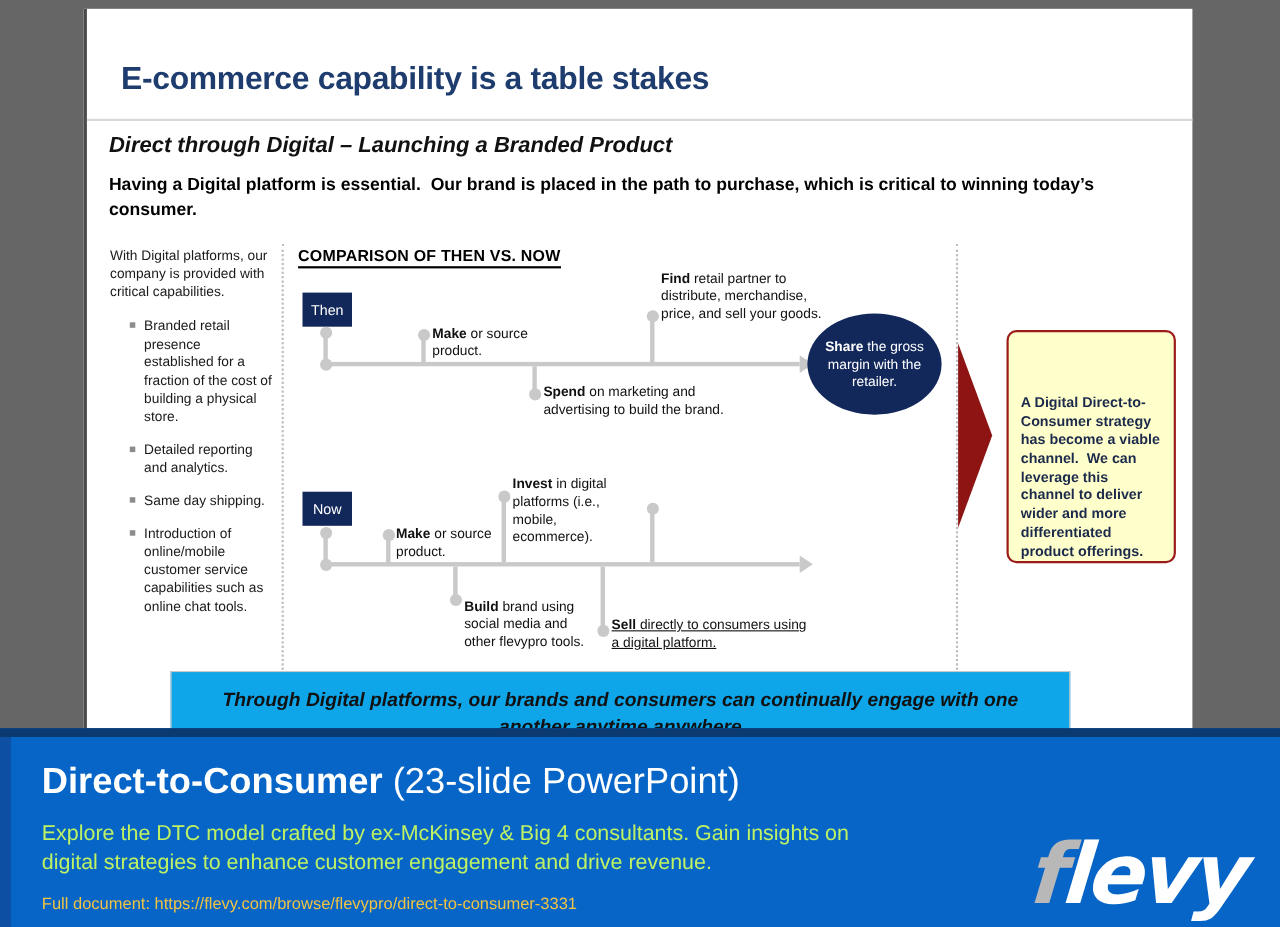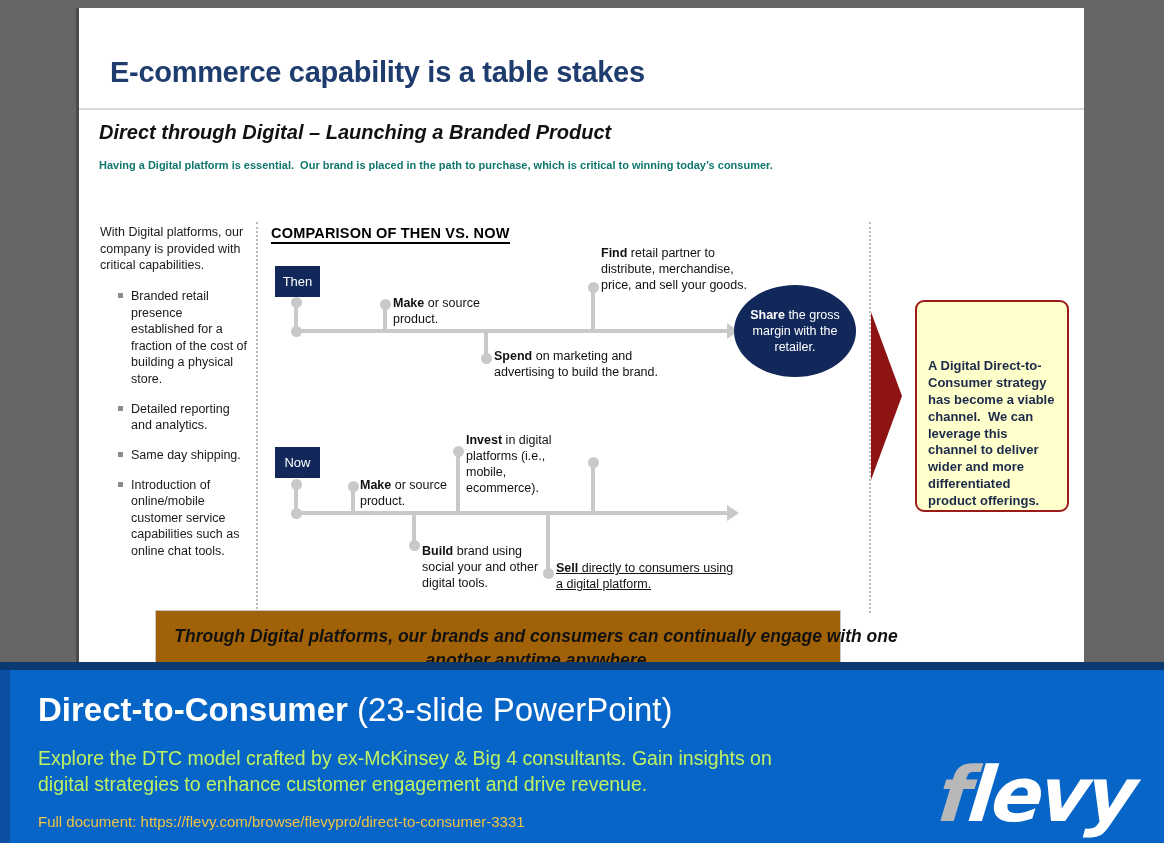--- a/index.html
+++ b/index.html
@@ -6,22 +6,22 @@
   .stage{position:relative;width:1164px;height:843px;overflow:hidden;background:#666666;
          font-family:"Liberation Sans",sans-serif;}
   
   .slide{position:absolute;left:76px;top:8px;width:1008px;height:835px;background:#ffffff;
          border-left:3px solid #4b4b4b;box-sizing:border-box;}
   .slide-title{position:absolute;left:31px;top:48px;margin:0;font-size:29px;font-weight:bold;
          color:#1e3c6e;letter-spacing:-0.3px;}
   .title-divider{position:absolute;left:0;top:100px;width:100%;height:2px;background:#d8d8d8;}
   .slide-subtitle{position:absolute;left:20px;top:113px;margin:0;font-size:20px;font-weight:bold;
          font-style:italic;color:#111;}
-  .lead{position:absolute;left:20px;top:150px;width:930px;margin:0;font-size:11px;font-weight:bold;
-         color:#0f766e;line-height:1.4;white-space:pre-wrap;}
+  .lead{position:absolute;left:20px;top:150px;width:930px;margin:0;font-size:16px;font-weight:bold;
+         color:#000000;line-height:1.4;white-space:pre-wrap;}
   
   .sidebar{position:absolute;left:21px;top:216px;width:148px;font-size:12.5px;color:#1a1a1a;line-height:1.33;}
   .sidebar p{margin:0 0 14px 0;}
   .bullet-item{display:flex;margin:0 0 13px 18px;}
   .bullet{flex:0 0 auto;width:5px;height:5px;background:#8c8c8c;margin:5px 8px 0 0;overflow:hidden;
           color:transparent;font-size:1px;}
   
   .dotline{position:absolute;top:214px;height:391px;width:0;border-left:2px dotted #bdbdbd;}
   .comp-heading{position:absolute;left:192px;top:217px;margin:0;font-size:14.5px;font-weight:bold;color:#000;
           border-bottom:2px solid #000;padding-bottom:1px;letter-spacing:0.2px;}
@@ -37,22 +37,22 @@
   .dlabel b{font-weight:bold;}
   .ellipse{position:absolute;width:122px;height:92px;border-radius:50%;background:#12275a;color:#fff;
        display:flex;align-items:center;justify-content:center;text-align:center;font-size:12.5px;line-height:1.3;}
   .ellipse .etext{width:100px;}
   .red-arrow{position:absolute;left:792px;top:304px;width:0;height:0;
        border-top:84px solid transparent;border-bottom:84px solid transparent;border-left:31px solid #8e1414;}
   .takeaway{position:absolute;left:836px;top:292px;width:154px;height:212px;box-sizing:border-box;
        background:#ffffcc;border:2px solid #9b1b1b;border-radius:9px;display:flex;align-items:flex-end;}
   .takeaway p{margin:0;padding:0 11px;font-size:13px;font-weight:bold;color:#1b2a4a;line-height:1.3;
        white-space:pre-wrap;}
-  .bottom-box{position:absolute;left:76px;top:602px;width:686px;height:76px;box-sizing:border-box;
-       background:#a16207;border:1px solid #c8c8c8;}
+  .bottom-box{position:absolute;left:76px;top:602px;width:818px;height:76px;box-sizing:border-box;
+       background:#0ea5e9;border:1px solid #c8c8c8;}
   .bottom-box p{margin:14px auto 0 auto;width:760px;text-align:center;font-size:17.5px;font-weight:bold;
        font-style:italic;color:#111;line-height:1.35;}
   
   .banner{position:absolute;left:0;bottom:0;width:1164px;height:181px;box-sizing:border-box;
        background:#0665c6;border-top:8px solid #0a3a70;z-index:10;}
   .banner-stripe{position:absolute;left:0;top:0;width:10px;height:100%;background:#0d4fa2;}
   .banner-title{position:absolute;left:38px;top:21px;color:#fff;font-size:33px;white-space:nowrap;}
   .bt-bold{font-weight:bold;}
   .bt-light{font-weight:300;}
   .banner-desc{position:absolute;left:38px;top:76px;width:770px;margin:0;color:#bef264;font-size:19.5px;
@@ -130,21 +130,21 @@
     <div class="tl-line" style="left:213px;top:503px;width:435px;"></div>
     <div class="tl-arrow" style="left:648px;top:497px;"></div>
     <div class="tl-dot" style="left:212px;top:500px;"></div>
 
     <div class="tl-stem" style="left:272px;top:478px;height:27px;"></div>
     <div class="tl-dot" style="left:269px;top:473px;"></div>
     <div class="dlabel" style="left:281px;top:469px;width:102px;"><b>Make</b><span> or source product.</span></div>
 
     <div class="tl-stem" style="left:333px;top:507px;height:30px;"></div>
     <div class="tl-dot" style="left:330px;top:532px;"></div>
-    <div class="dlabel" style="left:343px;top:535px;width:124px;"><b>Build</b><span> brand using social your and other digital tools.</span></div>
+    <div class="dlabel" style="left:343px;top:535px;width:124px;"><b>Build</b><span> brand using social media and other flevypro tools.</span></div>
 
     <div class="tl-stem" style="left:377px;top:443px;height:60px;"></div>
     <div class="tl-dot" style="left:374px;top:438px;"></div>
     <div class="dlabel" style="left:387px;top:424px;width:112px;"><b>Invest</b><span> in digital platforms (i.e., mobile, ecommerce).</span></div>
 
     <div class="tl-stem" style="left:467px;top:507px;height:58px;"></div>
     <div class="tl-dot" style="left:464px;top:560px;"></div>
     <div class="dlabel" style="left:477px;top:552px;width:178px;text-decoration:underline;"><b>Sell</b><span> directly to consumers using a digital platform.</span></div>
 
     <div class="tl-stem" style="left:512px;top:454px;height:49px;"></div>

